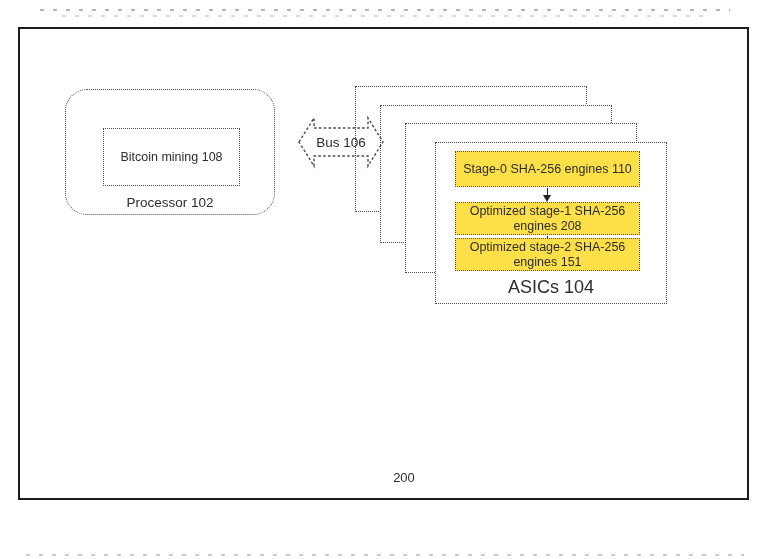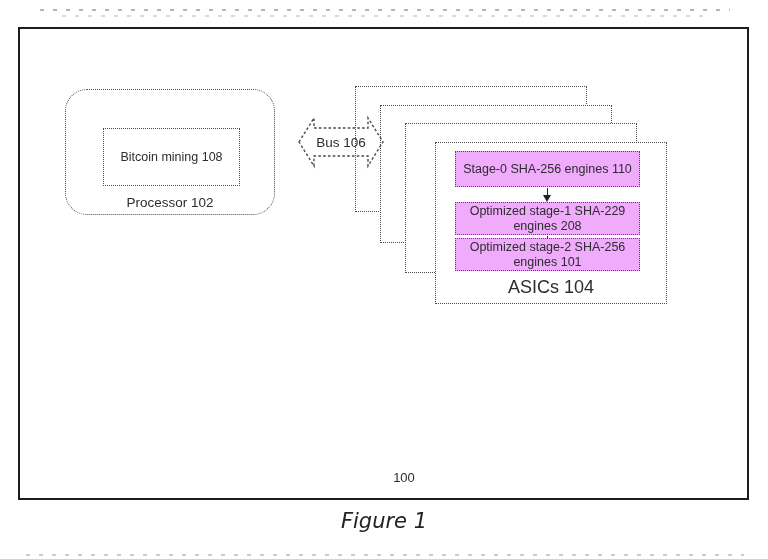--- a/index.html
+++ b/index.html
@@ -33,21 +33,21 @@
     position:absolute; left:0; top:0; width:90px; height:56px;
     display:flex; align-items:center; justify-content:center; font-size:13.5px;
   }
   
   .card1 { left:353px; top:84px;  width:232px; height:126px; }
   .card2 { left:378px; top:103px; width:232px; height:138px; }
   .card3 { left:403px; top:121px; width:232px; height:150px; }
   .asics { left:433px; top:140px; width:232px; height:162px; }
   .ebox {
     position:absolute; left:19px; width:185px; box-sizing:border-box;
-    border:1.6px dotted #4a4a4a; background:#f0abfc;
+    border:1.6px dotted #4a4a4a; background:#fde047;
     display:flex; flex-direction:column; align-items:center; justify-content:center;
     font-size:12.5px; line-height:15px; text-align:left;
   }
   .e0 { top:8px;   height:36px; }
   .e1 { top:59px;  height:33px; }
   .e2 { top:95px; height:33px; }
   .varrow { position:absolute; left:104px; width:15px; }
   .va1 { top:45px; height:14px; }
   .va2 { top:93px; height:14px; }
   .varrow .stem { position:absolute; left:6.7px; top:0; width:1.4px; height:9px; background:#222222; }
@@ -116,57 +116,56 @@
         </div>
       </div>
 
       <div class="varrow va1">
         <div class="stem"></div>
         <div class="head"></div>
       </div>
 
       <div class="ebox e1">
         <div>
-          <span>Optimized stage-1 SHA-229</span>
+          <span>Optimized stage-1 SHA-256</span>
         </div>
         <div>
           <span>engines</span>
           <span class="ref">208</span>
         </div>
       </div>
 
       <div class="varrow va2">
         <div class="stem"></div>
         <div class="head"></div>
       </div>
 
       <div class="ebox e2">
         <div>
           <span>Optimized stage-2 SHA-256</span>
         </div>
         <div>
           <span>engines</span>
-          <span class="ref">101</span>
+          <span class="ref">151</span>
         </div>
       </div>
 
       <div class="asics-label">
         <span>ASICs</span>
         <span class="ref">104</span>
       </div>
     </div>
 
     <div class="bus" style="left:256px; top:85px;margin-left:20px;">
       <svg width="90" height="56" viewBox="0 0 90 56">
         <polygon points="3,28 18,4 18,14 72,14 72,4 87,28 72,52 72,42 18,42 18,52" fill="none" stroke="#4a4a4a" stroke-width="1.4" stroke-dasharray="2.6 2.2"></polygon>
       </svg>
       <div class="bus-label">
         <span>Bus</span>&nbsp;<span class="ref">106</span>
       </div>
     </div>
 
     <div class="sys-ref" style="top:441px;">
-      <span class="ref">100</span>
+      <span class="ref">200</span>
     </div>
   </div>
 
-  <div class="caption">Figure 1</div>
 </div>
 
 </body></html>

